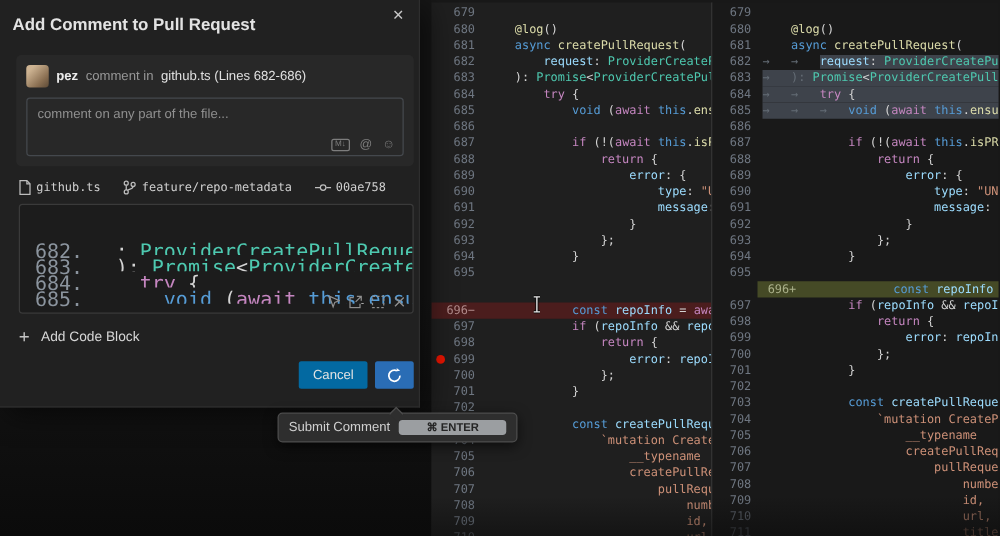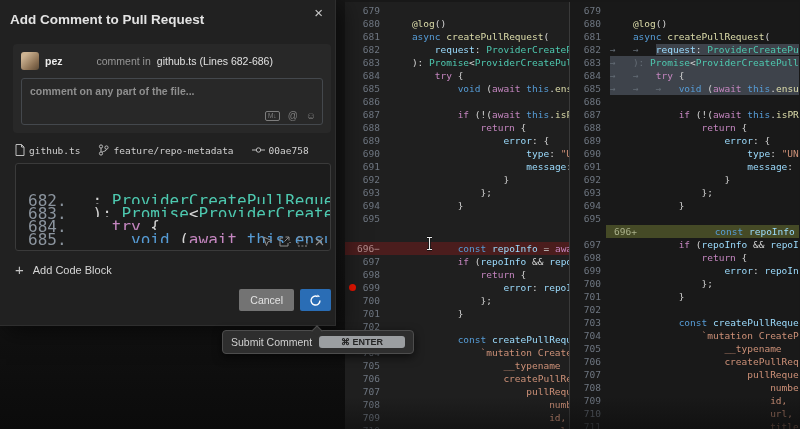--- a/index.html
+++ b/index.html
@@ -43,25 +43,25 @@
     border-right:1px solid #2e2e2e; border-bottom:1px solid #2e2e2e;
     box-shadow:6px 6px 22px rgba(0,0,0,.55); }
   .dlg-title { padding:12px 12px 0 10px; font-size:13.5px; font-weight:bold; color:#e3e3e3; }
   .dlg-close { position:absolute; right:8px; top:2px; font-size:15px; color:#c8c8c8;
     cursor:pointer; padding:2px 4px; }
   .card { margin:17px 4px 0 13px; background:#282828; border-radius:4px; padding:8px; }
   .card-head { display:flex; align-items:center; gap:6px; font-size:10.5px; }
   .avatar { width:18px; height:18px; border-radius:3px; flex:none;
     background:linear-gradient(135deg,#cdb392 20%,#8a6f52 70%,#5c4a36); }
   .author { font-weight:bold; color:#ececec; }
-  .action-text { color:#979797;margin-left:28px; }
+  .action-text { color:#979797; }
   .target { color:#e0e0e0; }
   .comment-box { position:relative; margin-top:8px; height:47px; border:1px solid #44484d;
     border-radius:3px; background:#282828; }
-  .placeholder { padding:6px 8px; font-size:10.5px; color:#8f8f8f;font-weight:bold; }
+  .placeholder { padding:6px 8px; font-size:10.5px; color:#8f8f8f; }
   .box-icons { position:absolute; right:6px; bottom:3px; display:flex; gap:8px;
     align-items:center; color:#7d7d7d; }
   .md-badge { font-size:6.5px; border:1px solid #7d7d7d; border-radius:2px; padding:0 2px;
     line-height:8px; }
   .ico-txt { font-size:10px; line-height:10px; }
   .file-row { display:flex; align-items:center; gap:4px; margin:11px 0 0 15px;
     font-family:"DejaVu Sans Mono", monospace; font-size:9.5px; color:#d0d0d0; }
   .file-row .gapper { width:10px; }
   .file-row svg { display:block; }
   .dlg-code { position:relative; margin:7px 4px 0 15px; height:88px; background:#1c1c1c;
@@ -69,21 +69,21 @@
   .dlg-code .crow { height:13px; }
   .dlg-num { flex:none; width:38px; padding-left:12px; color:#8b949e;
     font-family:"DejaVu Sans Mono", monospace; }
   .dlg-code .ctext { overflow:hidden; }
   .code-actions { position:absolute; right:6px; bottom:3px; display:flex; gap:7px;
     align-items:center; color:#8f8f8f; }
   .add-block { display:flex; align-items:center; gap:9px; margin:13px 0 0 15px;
     color:#d6d6d6; font-size:11px; cursor:pointer; }
   .plus { font-size:15px; color:#c4c4c4; line-height:12px; }
   .btn-row { display:flex; justify-content:flex-end; gap:6px; margin:13px 4px 0 0; }
-  .btn-cancel { background:#737373; color:#e3e3e3; font-size:10.5px; border:none;
+  .btn-cancel { background:#0369a1; color:#e3e3e3; font-size:10.5px; border:none;
     border-radius:2px; padding:4px 11px; cursor:pointer; font-family:inherit; }
   .btn-submit { background:#2a6db5; border:none; border-radius:2px; width:31px; height:22px;
     display:flex; align-items:center; justify-content:center; cursor:pointer; }
   .tooltip { position:absolute; left:222px; top:330px; height:24px; z-index:6;
     display:flex; align-items:center; gap:7px; padding:0 8px; background:#2e2e2e;
     border:1px solid #4d4d4d; border-radius:4px; box-shadow:0 3px 10px rgba(0,0,0,.6);
     font-size:10.5px; color:#d0d0d0; white-space:nowrap; }
   .tooltip::before { content:""; position:absolute; left:90px; top:-4px; width:7px; height:7px;
     background:#2e2e2e; border-left:1px solid #4d4d4d; border-top:1px solid #4d4d4d;
     transform:rotate(45deg); }

